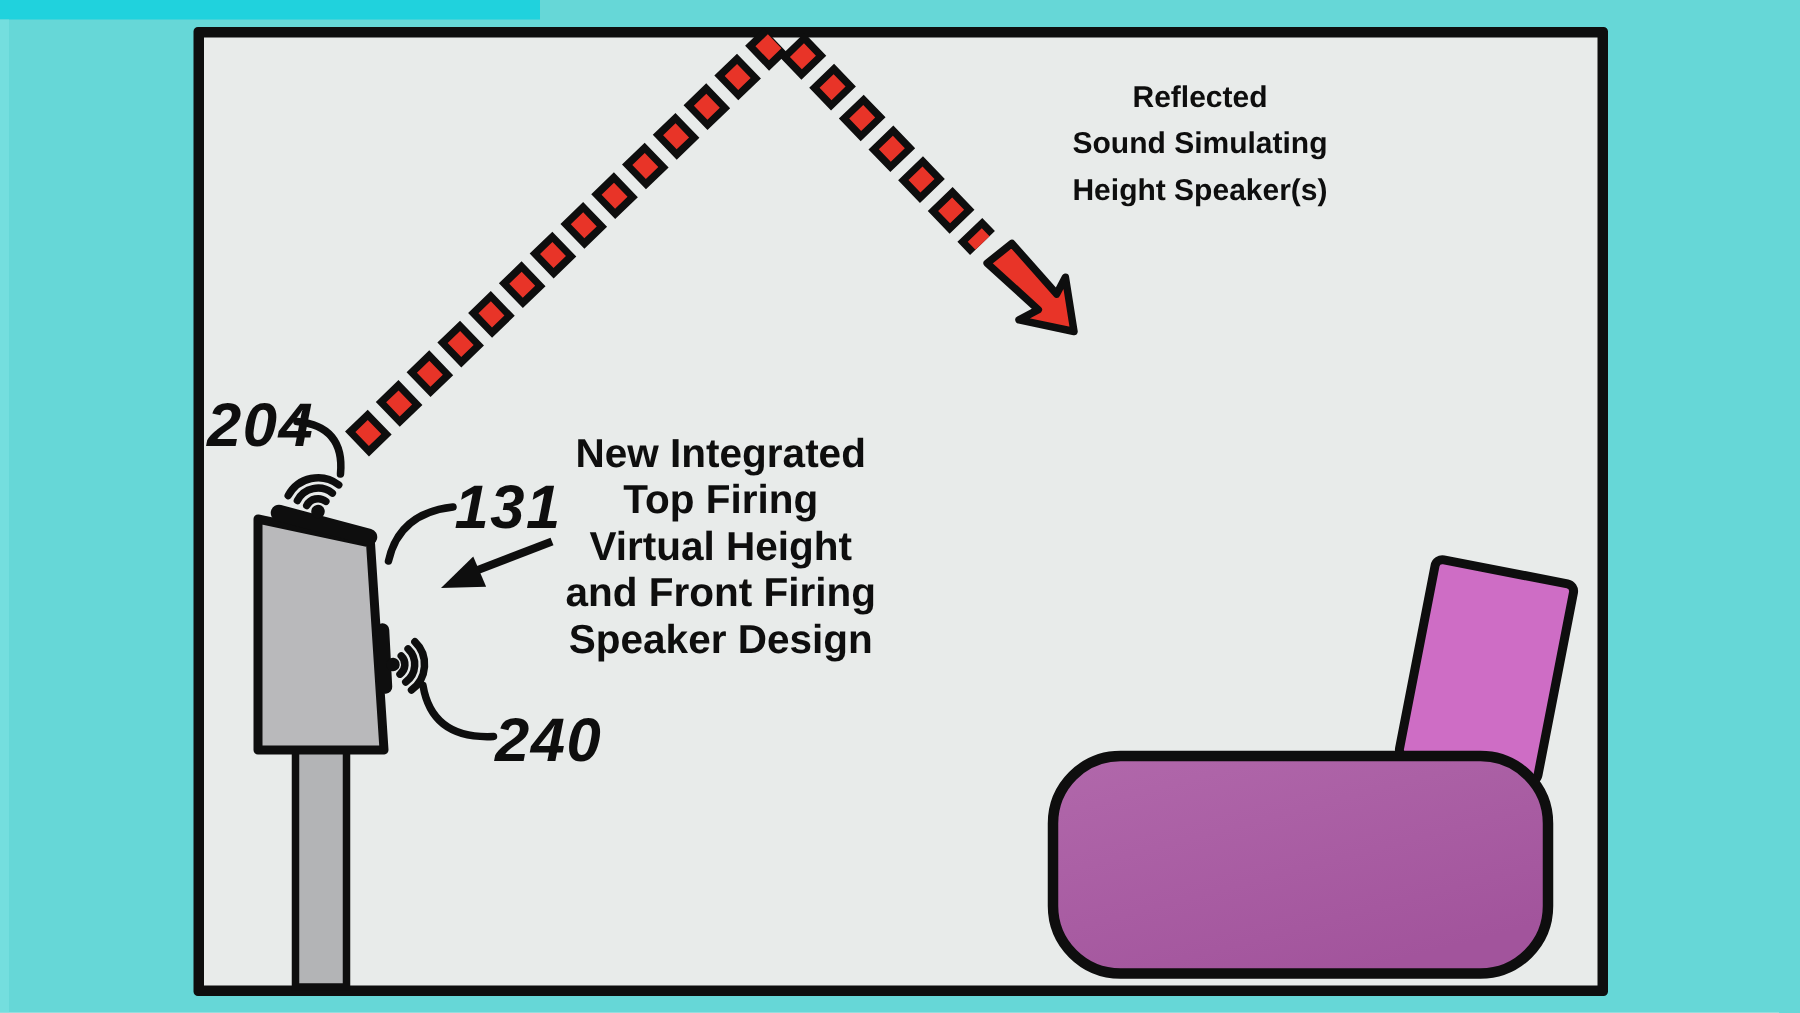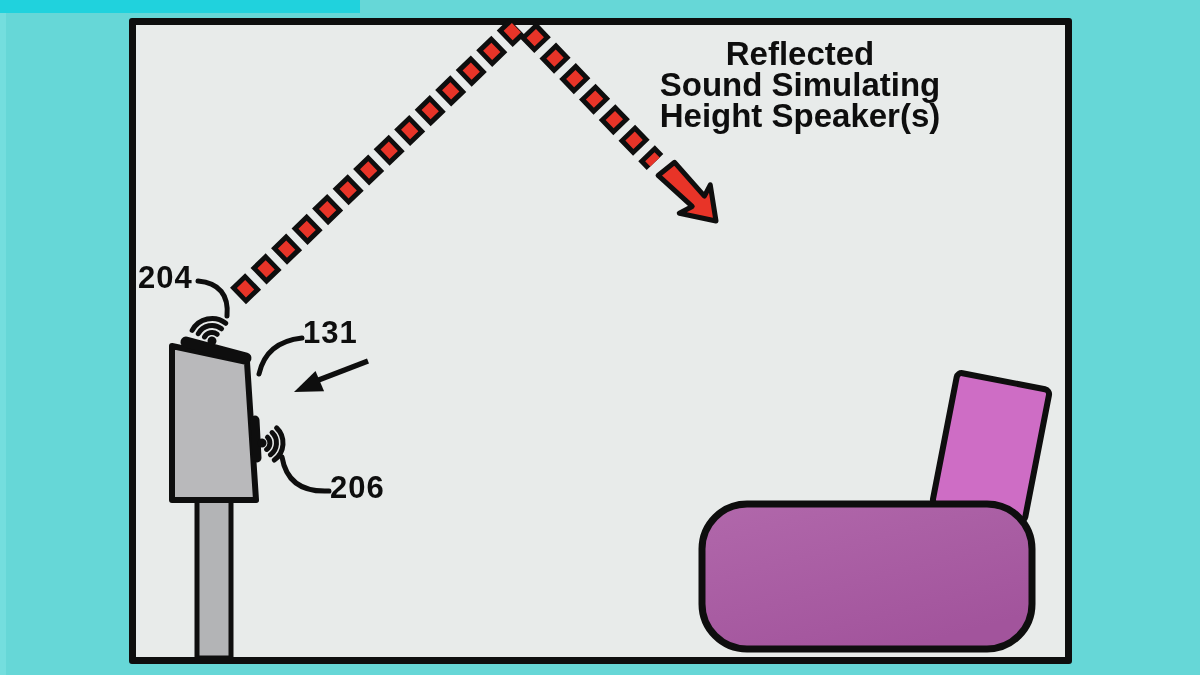--- a/index.html
+++ b/index.html
@@ -40,27 +40,28 @@
   .wave path    { fill: none; stroke: var(--ink, #0e0e0e); stroke-width: 5; stroke-linecap: round; }
   .wave circle  { fill: var(--ink, #0e0e0e); }
   .leader       { fill: none; stroke: var(--ink, #0e0e0e); stroke-width: 5; stroke-linecap: round; }
   .caption {
     position: absolute;
     font-weight: bold;
     color: var(--ink, #0e0e0e);
     white-space: pre-line;
     text-align: center;
   }
-  #cap-reflected { left: 650px; top: 38px;  width: 300px; font-size: 33px; line-height: 31px; }
+  #cap-reflected { left: 650px; top: 50px;  width: 300px; font-size: 20px; line-height: 31px; }
   #cap-design    { left: 338px; top: 287px; width: 285px; font-size: 27px; line-height: 31px; }
   #cap-listening { left: 710px; top: 381px; width: 200px; font-size: 28px; line-height: 31px; }
   .refnum {
     position: absolute;
+    font-style: italic;
     font-weight: bold;
-    font-size: 31px;
+    font-size: 41px;
     color: var(--ink, #0e0e0e);
     letter-spacing: 1px;
   }
   #ref-204 { left: 138px; top: 260px; }
   #ref-202 { left: 303px; top: 315px; }
   #ref-206 { left: 330px; top: 470px; }
 </style>
 </head>
 <body>
 
@@ -118,18 +119,23 @@
 
     <g>
       <rect x="944" y="380" width="94" height="134" rx="5" transform="rotate(11 991 447)" style="fill: var(--chair-back, #ce6dc5); stroke: var(--ink, #0e0e0e); stroke-width: 6"></rect>
       <rect x="702" y="504" width="330" height="145" rx="45" style="fill: url(#seatg); stroke: var(--ink, #0e0e0e); stroke-width: 7"></rect>
     </g>
   </svg>
 
   <div class="caption" id="cap-reflected">Reflected
 Sound Simulating
 Height Speaker(s)</div>
+  <div class="caption" id="cap-design">New Integrated
+Top Firing
+Virtual Height
+and Front Firing
+Speaker Design</div>
 
   <div class="refnum" id="ref-204">204</div>
   <div class="refnum" id="ref-202">131</div>
-  <div class="refnum" id="ref-206">206</div>
+  <div class="refnum" id="ref-206">240</div>
 
 </div>
 
 </body></html>

